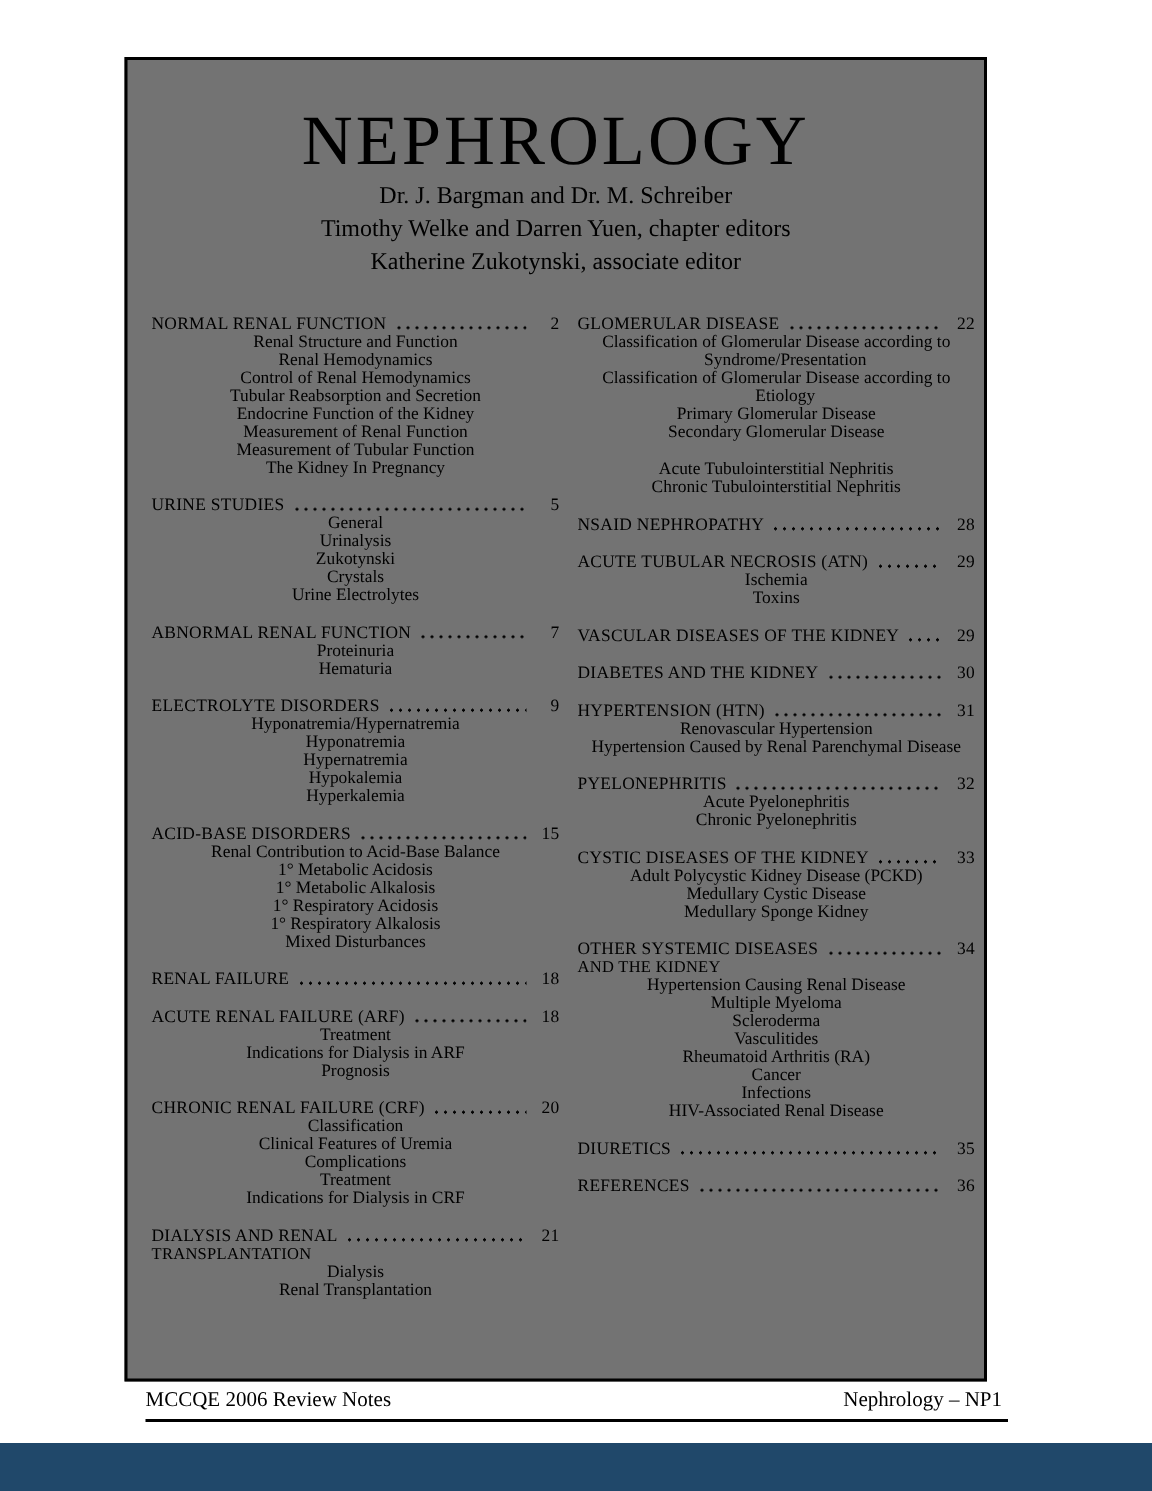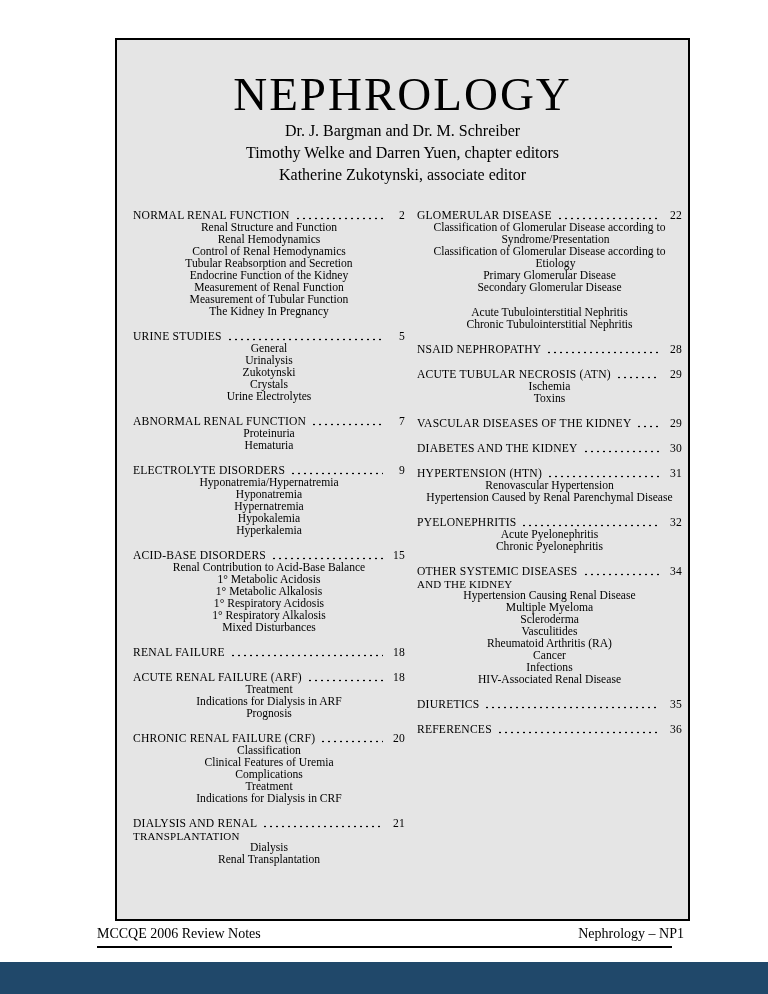--- a/index.html
+++ b/index.html
@@ -1,21 +1,21 @@
 <!DOCTYPE html>
 <html><head>
 <meta charset="utf-8">
 <style>
   * { margin:0; padding:0; box-sizing:border-box; }
   html,body { width:768px; height:994px; background:#ffffff; overflow:hidden; }
   body { font-family:"Liberation Serif", serif; color:#000; position:relative; }
 
   .sheet {
-    position:absolute; left:115px; top:38px; width:575px; height:883px;
-    border:2px solid #000; background:#e5e5e5;
+    position:absolute; left:83px; top:38px; width:575px; height:883px;
+    border:2px solid #000; background:#737373;
   }
 
   .doc-title {
     margin-top:28px; text-align:center;
     font-size:47px; line-height:52px; letter-spacing:2px; font-weight:400;
   }
   .byline { text-align:center; font-size:16px; line-height:22px; }
   .byline-first { }
 
   .toc { display:flex; margin-top:24px; padding:0 6px 0 16px; }
@@ -30,21 +30,21 @@
     flex:1 1 auto; min-width:8px; margin:0 4px 0 5px;
     background-image:radial-gradient(circle, #000 0.9px, transparent 1.15px);
     background-size:6px 5px;
     background-repeat:repeat-x;
     background-position:left bottom 1px;
   }
   .toc-page { flex:0 0 auto; width:18px; text-align:right; }
   .toc-sub { font-size:11.6px; line-height:12px; padding-left:12px; text-indent:-12px;text-align:center; }
 
   .footer {
-    position:absolute; left:97px; right:84px; top:926px;
+    position:absolute; left:97px; right:100px; top:926px;
     display:flex; justify-content:space-between;
     font-size:14px; line-height:16px;align-items:center;
   }
   .footer-rule {
     position:absolute; left:97px; right:96px; top:946px;
     border-top:2px solid #000;
   }
   .bottom-bar {
     position:absolute; left:0; right:0; bottom:0; height:32px;
     background:#20486a;
@@ -219,20 +219,30 @@
             <div class="toc-sub">Hypertension Caused by Renal Parenchymal Disease</div>
           </div>
           <div class="toc-section">
             <div class="toc-heading">
               <span class="toc-title">PYELONEPHRITIS</span>
               <span class="leader"></span>
               <span class="toc-page">32</span>
             </div>
             <div class="toc-sub">Acute Pyelonephritis</div>
             <div class="toc-sub">Chronic Pyelonephritis</div>
+          </div>
+          <div class="toc-section">
+            <div class="toc-heading">
+              <span class="toc-title">CYSTIC DISEASES OF THE KIDNEY</span>
+              <span class="leader"></span>
+              <span class="toc-page">33</span>
+            </div>
+            <div class="toc-sub">Adult Polycystic Kidney Disease (PCKD)</div>
+            <div class="toc-sub">Medullary Cystic Disease</div>
+            <div class="toc-sub">Medullary Sponge Kidney</div>
           </div>
           <div class="toc-section">
             <div class="toc-heading">
               <span class="toc-title">OTHER SYSTEMIC DISEASES</span>
               <span class="leader"></span>
               <span class="toc-page">34</span>
             </div>
             <div class="toc-title2">AND THE KIDNEY</div>
             <div class="toc-sub">Hypertension Causing Renal Disease</div>
             <div class="toc-sub">Multiple Myeloma</div>

